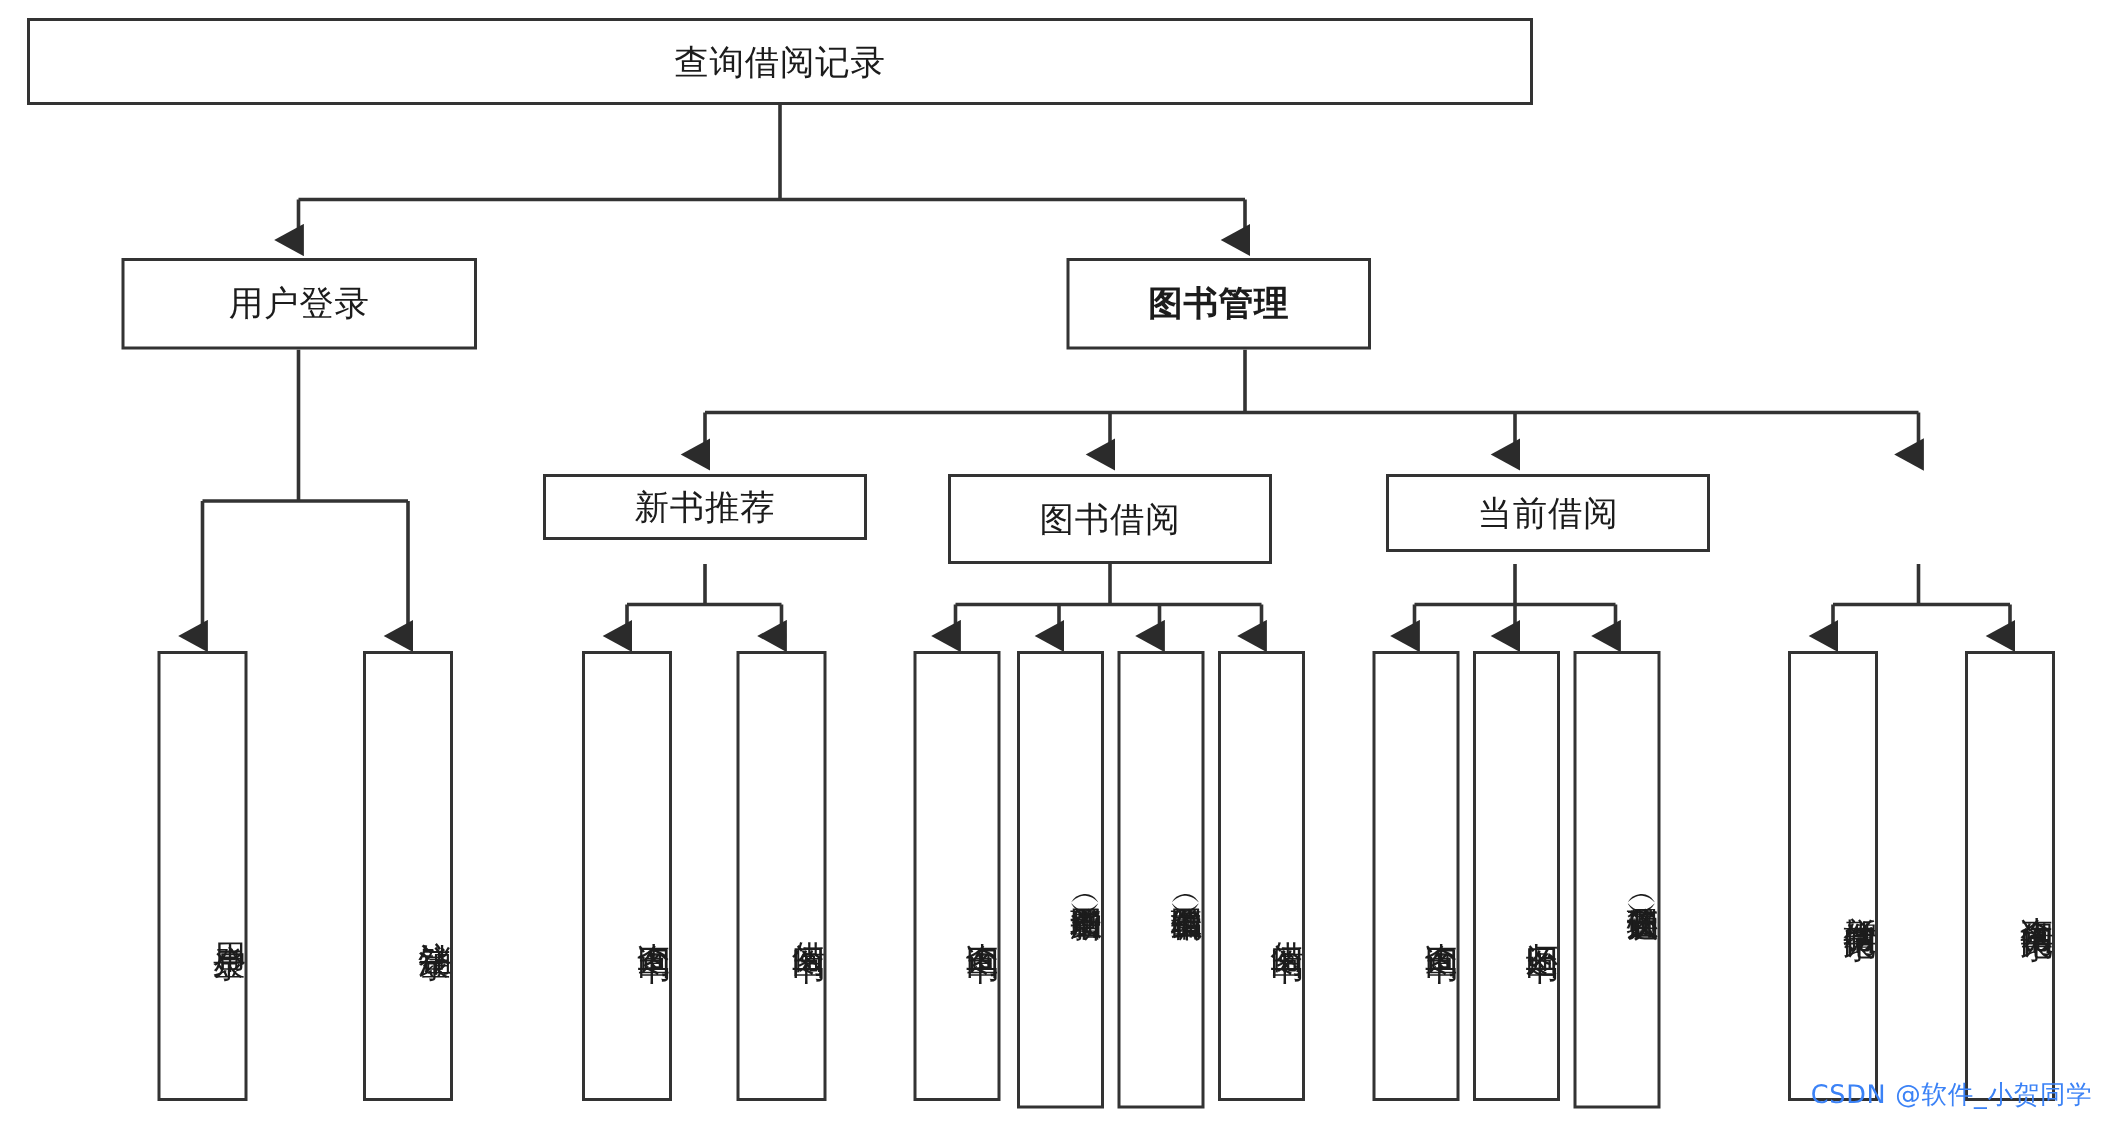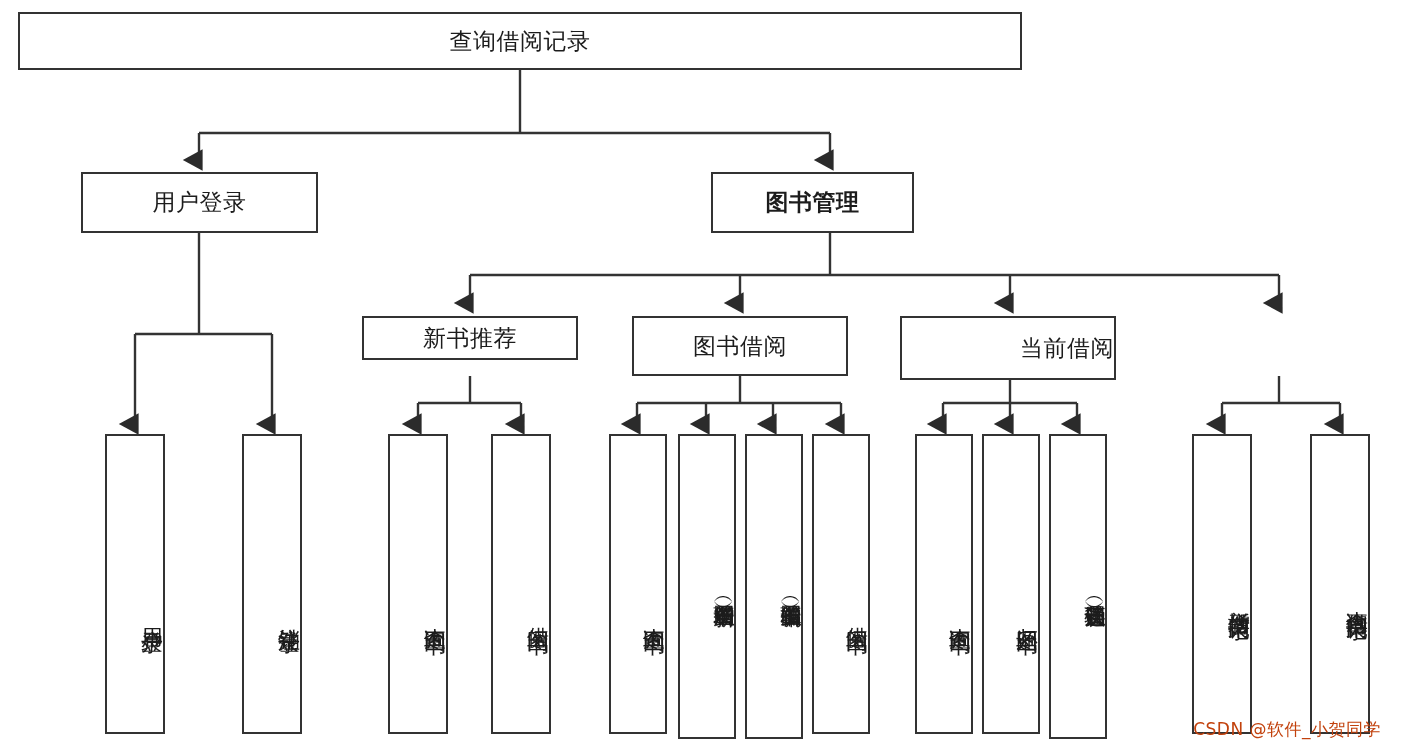--- a/index.html
+++ b/index.html
@@ -53,24 +53,24 @@
   .node.vert.tall {
     padding-top: 4px;
     letter-spacing: 0px;
     font-size: 21px;
   }
   .node.vert .vtxt {
     display: block;
   }
   .watermark {
     position: absolute;
-    right: 24px;
+    right: 10px;
     bottom: 6px;
     font-size: 17px;
-    color: #c2410c;
+    color: #3b82f6;
     letter-spacing: 0.5px;
     white-space: nowrap;
   }
 </style>
 </head>
 <body>
 
 <div id="canvas">
 
   <svg id="edges" viewBox="0 0 1405 747" xmlns="http://www.w3.org/2000/svg">
@@ -139,21 +139,21 @@
   <div class="node horiz" style="left:711px; top:172px; width:203px; height:61px;font-weight:bold;">
     <span>图书管理</span>
   </div>
 
   <div class="node horiz" style="left:362px; top:316px; width:216px; height:44px;">
     <span>新书推荐</span>
   </div>
   <div class="node horiz" style="left:632px; top:316px; width:216px; height:60px;">
     <span>图书借阅</span>
   </div>
-  <div class="node horiz" style="left:900px; top:316px; width:216px; height:64px;justify-content:flex-end;">
+  <div class="node horiz" style="left:924px; top:316px; width:216px; height:52px;">
     <span>当前借阅</span>
   </div>
 
   <div class="node vert" style="left:105px; top:434px; width:60px; height:300px; padding-top:60px;">
     <span class="vtxt">用户登录</span>
   </div>
   <div class="node vert" style="left:242px; top:434px; width:60px; height:300px; padding-top:60px;">
     <span class="vtxt">注销登录</span>
   </div>
 

